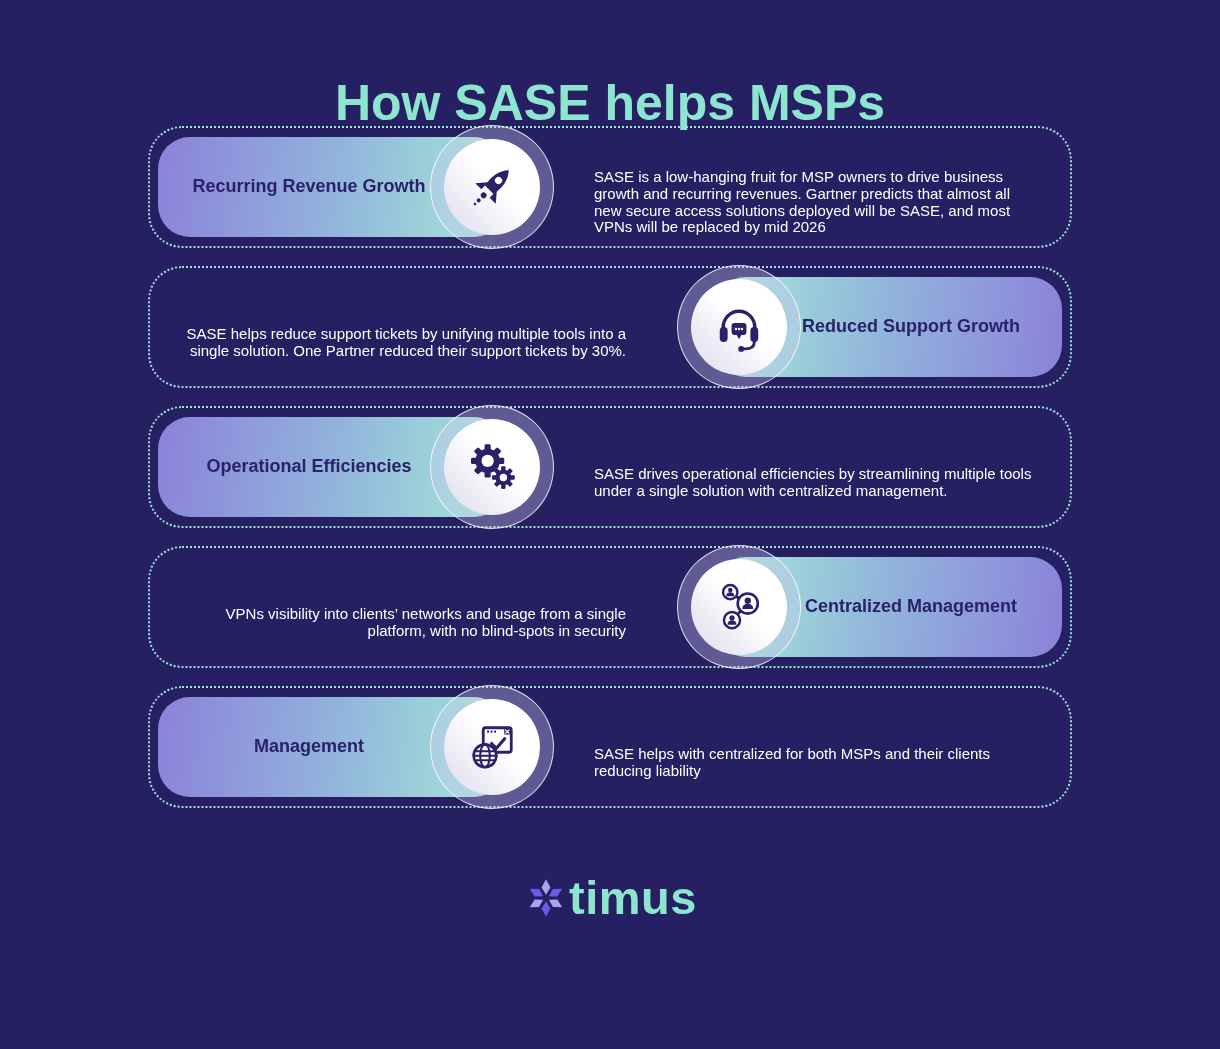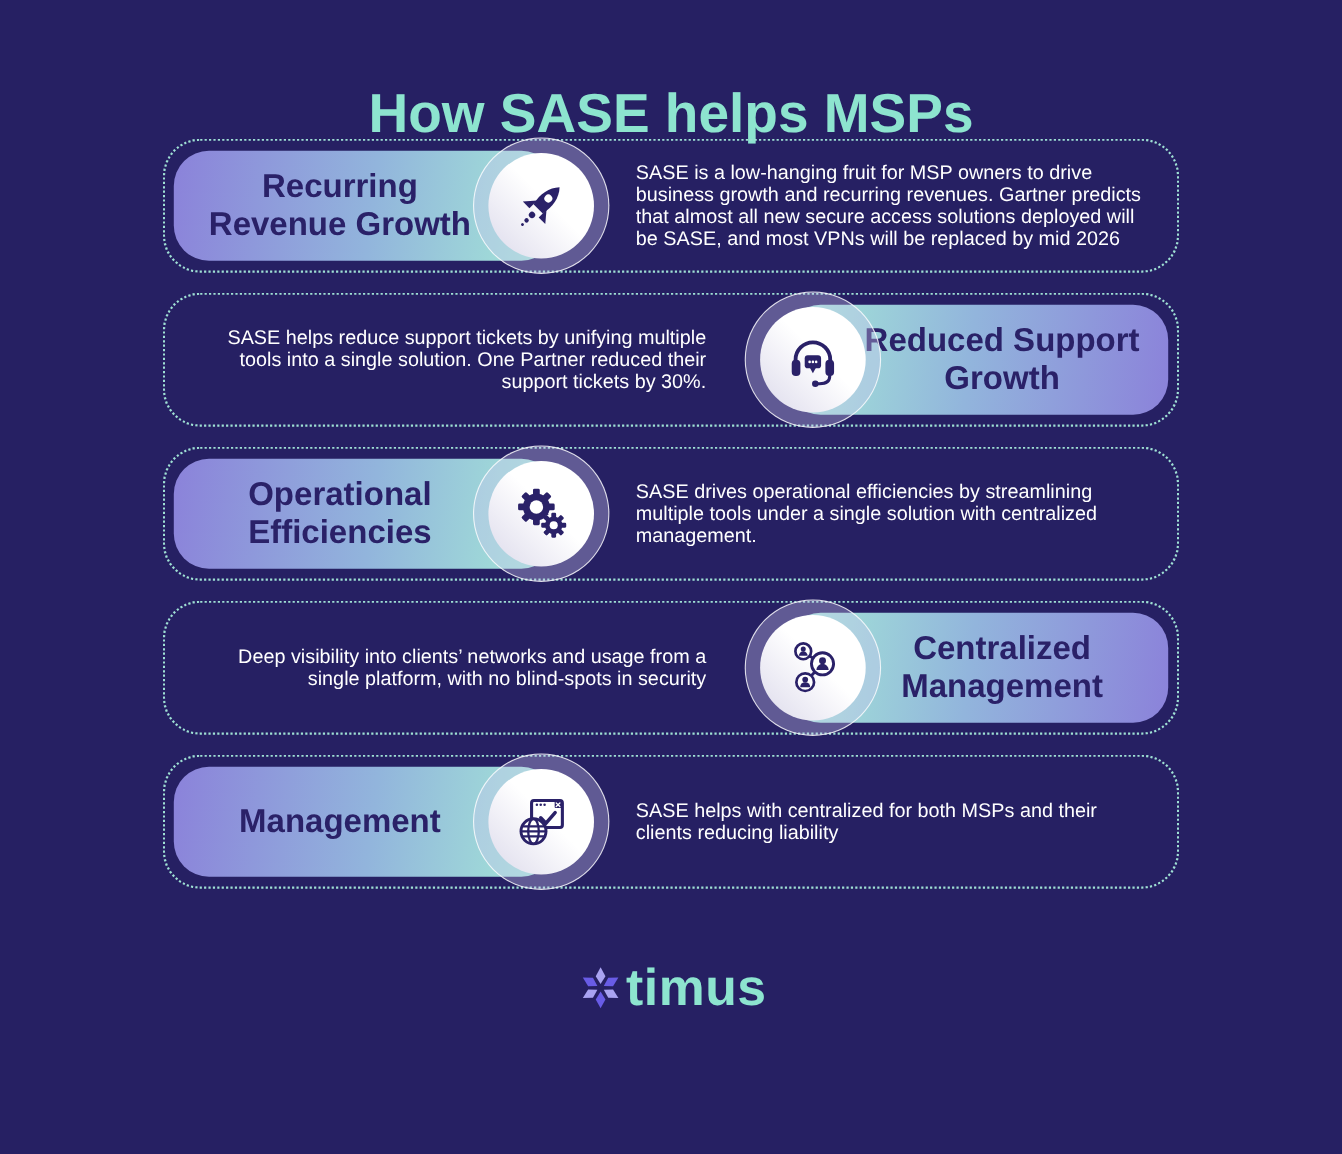--- a/index.html
+++ b/index.html
@@ -50,43 +50,43 @@
     left:8px;
     background:linear-gradient(97deg,var(--grad-purple) 0%,var(--grad-blue) 52%,var(--grad-mint) 100%);
     padding-left:16px;padding-right:62px;
   }
   .row.pill-right .pill{
     right:8px;
     background:linear-gradient(97deg,var(--grad-mint) 0%,var(--grad-blue) 48%,var(--grad-purple) 100%);
     padding-left:62px;padding-right:16px;
   }
   .pill-title{
-    font-size:30px;font-weight:700;line-height:1.18;
-    color:var(--pill-text);text-align:center;
+    font-size:18px;font-weight:700;line-height:1.18;
+    color:var(--pill-text);text-align:left;
   }
   .badge{
     position:absolute;top:50%;transform:translateY(-50%);
     width:124px;height:124px;border-radius:50%;
     background:var(--ring);
     border:1.5px solid var(--ring-border);
     display:flex;align-items:center;justify-content:center;
     z-index:2;
   }
   .row.pill-left .badge{left:280px;}
   .row.pill-right .badge{left:527px;}
   .badge-inner{
     width:96px;height:96px;border-radius:50%;
     background:linear-gradient(to bottom left,#ffffff 45%,#dcdaeb 100%);
     display:flex;align-items:center;justify-content:center;
   }
   .badge-inner svg{display:block;}
   .desc{
     position:absolute;top:50%;transform:translateY(-50%);
-    margin:0;
-    font-size:18px;line-height:1.12;font-weight:500;
+    margin:16px;
+    font-size:15px;line-height:1.12;font-weight:500;
     color:var(--desc-color);
   }
   .row.pill-left .desc{left:428px;right:20px;text-align:left;}
   .row.pill-right .desc{left:20px;right:428px;text-align:right;}
   .ic{fill:var(--icon-navy);}
   .ic-stroke{fill:none;stroke:var(--icon-navy);stroke-linecap:round;}
   footer.brand{
     margin-top:62px;
     display:flex;align-items:center;justify-content:center;
   }
@@ -210,21 +210,21 @@
               <circle cx="24" cy="47" r="9.2" fill="#ffffff" stroke="#2A2168" stroke-width="2.8"></circle>
               <circle class="ic" cx="24" cy="44.3" r="3"></circle>
               <path class="ic" d="M18.8 52.2 a5.2 5.2 0 0 1 10.4 0 z"></path>
             </g>
           </svg>
         </div>
       </div>
       <div class="pill">
         <span class="pill-title">Centralized Management</span>
       </div>
-      <p class="desc">Deep visibility into clients’ networks and usage from a single platform, with no blind-spots in security</p>
+      <p class="desc">VPNs visibility into clients’ networks and usage from a single platform, with no blind-spots in security</p>
     </section>
 
     <section class="row pill-left">
       <div class="pill">
         <span class="pill-title">Management</span>
       </div>
       <div class="badge">
         <div class="badge-inner">
           <svg width="56" height="56" viewBox="0 0 64 64">
             <rect x="22" y="10" width="32" height="28" rx="2.5" fill="none" stroke="#2A2168" stroke-width="3.2"></rect>

